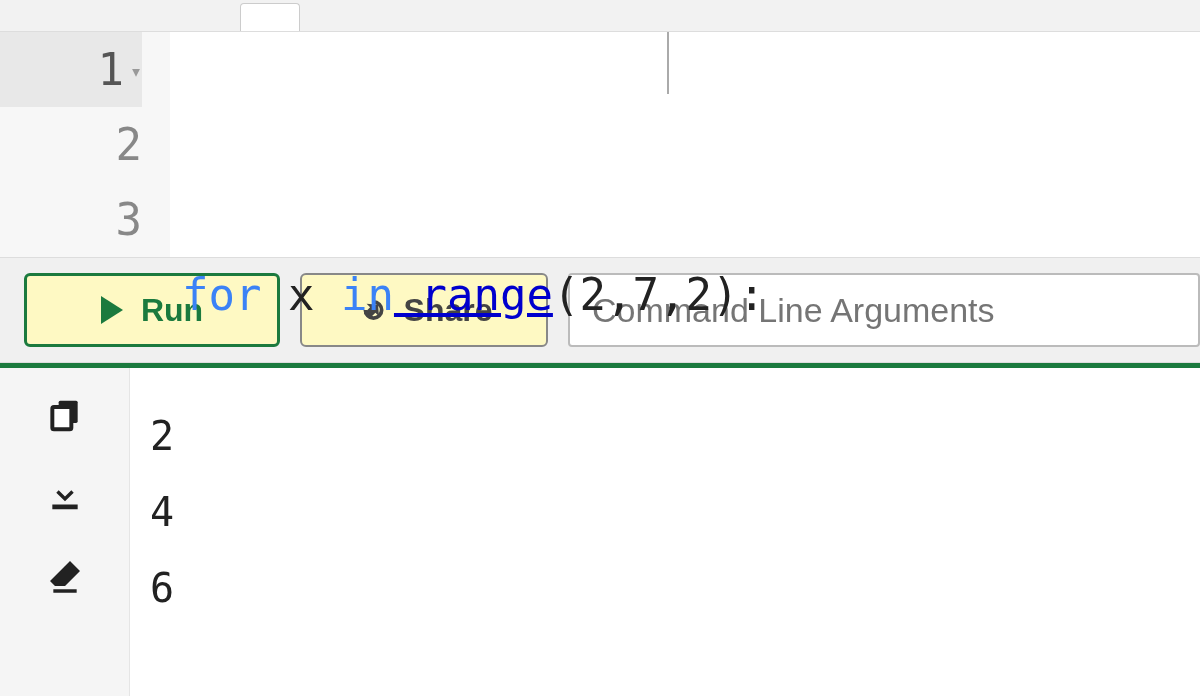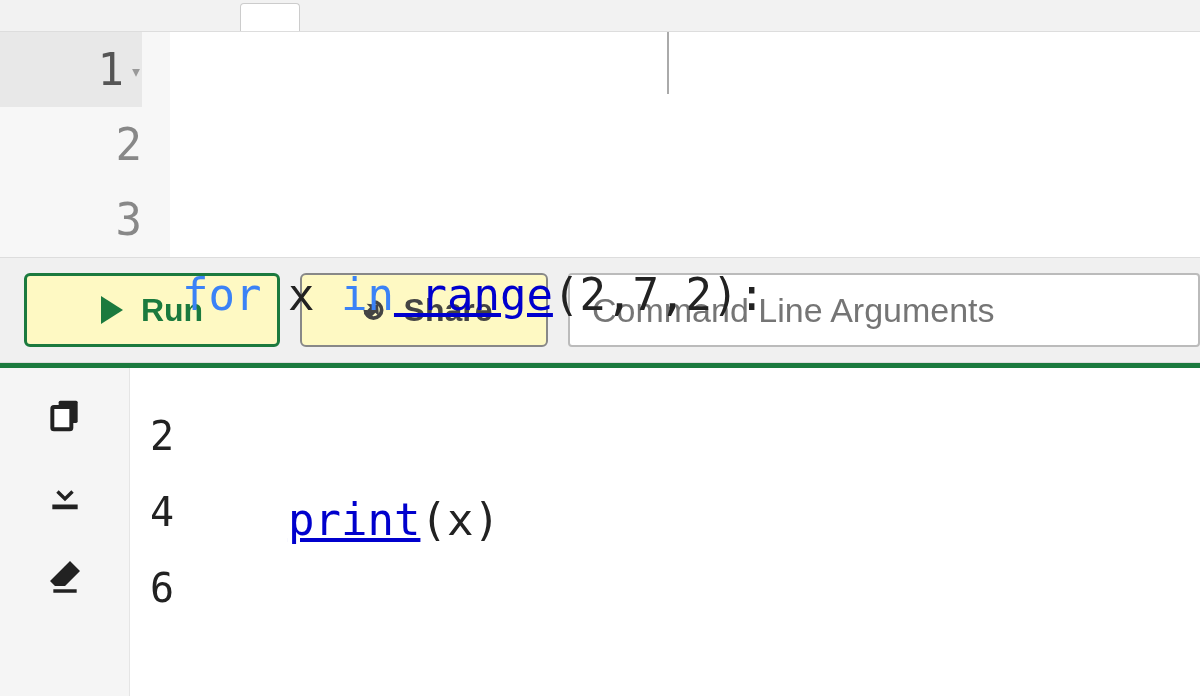--- a/index.html
+++ b/index.html
@@ -172,21 +172,20 @@
     <div class="gutter-line">
       <span>2</span>
     </div>
     <div class="gutter-line">
       <span>3</span>
     </div>
   </div>
   <div class="code">
     <div class="cursor-mark"></div>
     <div class="code-line"><span class="kw">for</span><span class="txt"> x </span><span class="kw">in</span><span class="fn"> range</span><span class="pun">(</span><span class="num">2</span><span class="pun">,</span><span class="num">7</span><span class="pun">,</span><span class="num">2</span><span class="pun">):</span></div>
-    <div class="code-line"><span class="txt">    </span><span class="fn">print</span><span class="pun">(</span><span class="txt">x</span><span class="pun">)</span></div>
     
   </div>
 </div>
 
 <div class="toolbar">
   <div class="btn btn-run">
     <div class="play-tri"></div>
     <span>Run</span>
   </div>
   <div class="btn btn-share">

